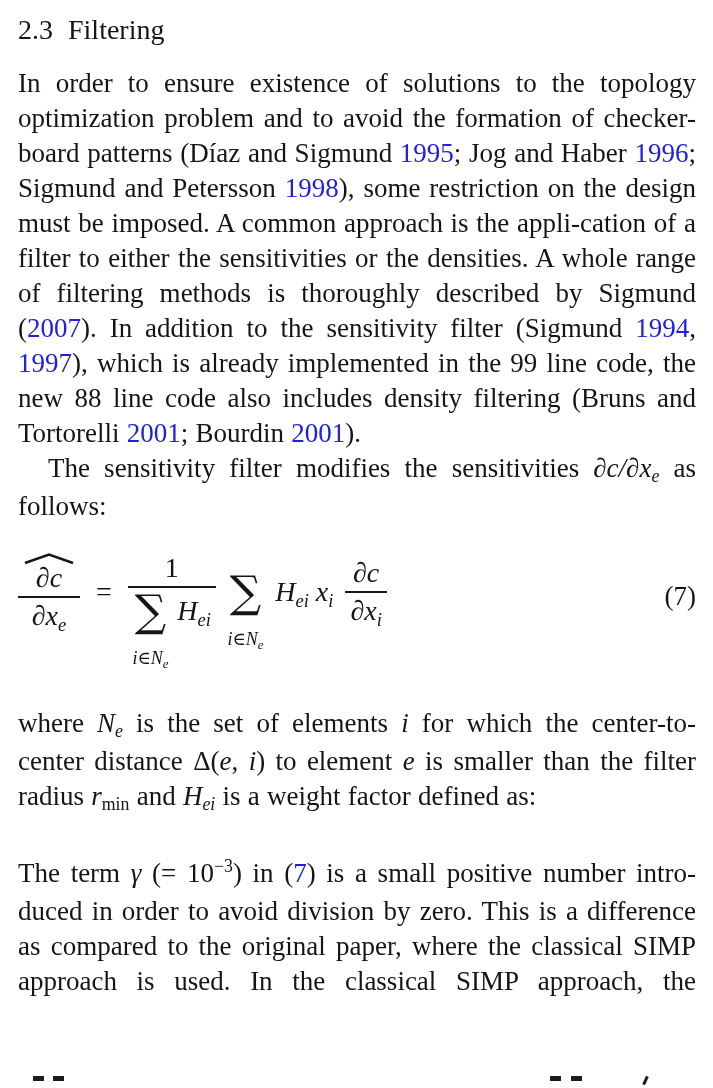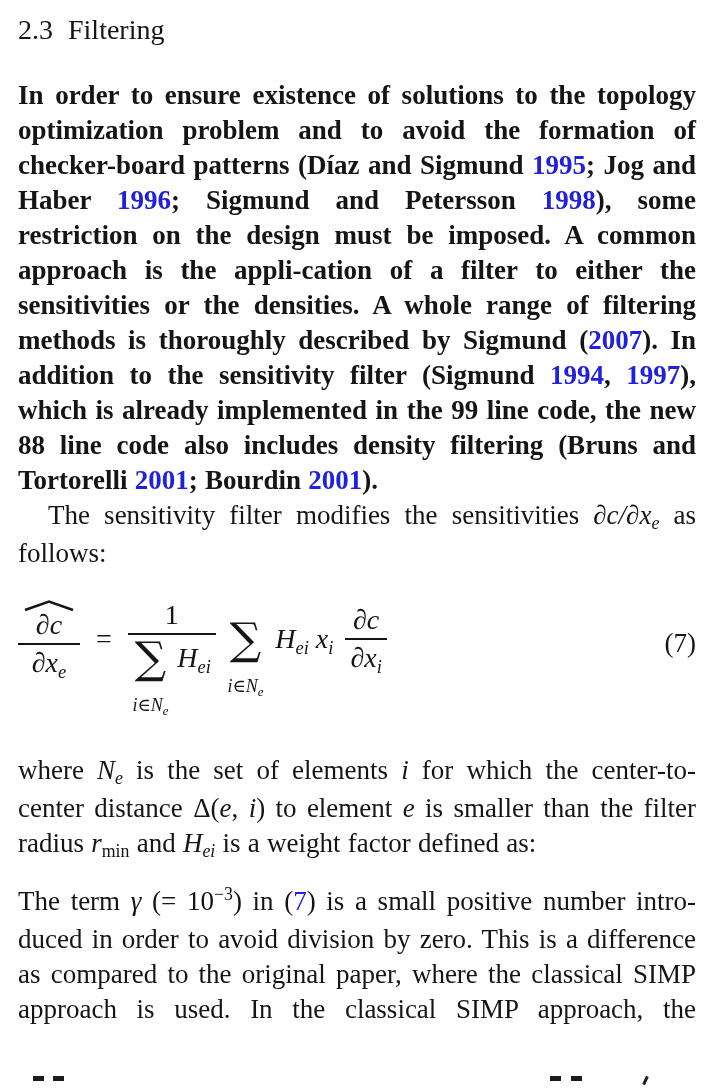--- a/index.html
+++ b/index.html
@@ -13,24 +13,24 @@
   }
   .content { position:absolute; left:18px; top:0; width:678px; }
 
   .heading { font-size:28px; font-weight:normal; margin:14px 0 0 0; }
   .heading .hnum { margin-right:15px; }
 
   .para {
     font-size:27px; line-height:35px; text-align:justify; margin:0;
     word-spacing:0.5px;
   }
-  .p1 { margin-top:32px;font-weight:bold; }
+  .p1 { margin-top:20px; }
   .p2 { text-indent:30px; }
   .p3 { margin-top:16px; }
-  .p4 { margin-top:20px; text-align-last:justify; }
+  .p4 { margin-top:39px; text-align-last:justify; }
 
   .cite { color:var(--link-color); cursor:pointer; }
   .mi   { font-style:italic; }
   .msub  { font-style:italic; font-size:66%; position:relative; top:0.3em; }
   .msubr { font-size:66%; position:relative; top:0.3em; }
   .msup  { font-size:66%; position:relative; top:-0.55em; }
 
   
   .equation { position:relative; font-size:28px; }
   .eq7 { height:152px; margin-top:14px; }

